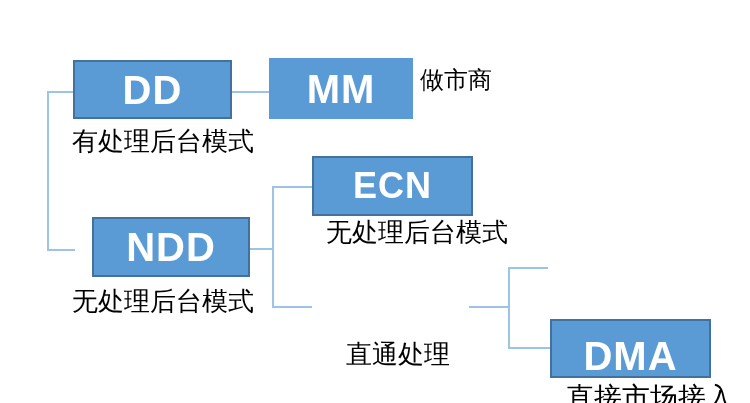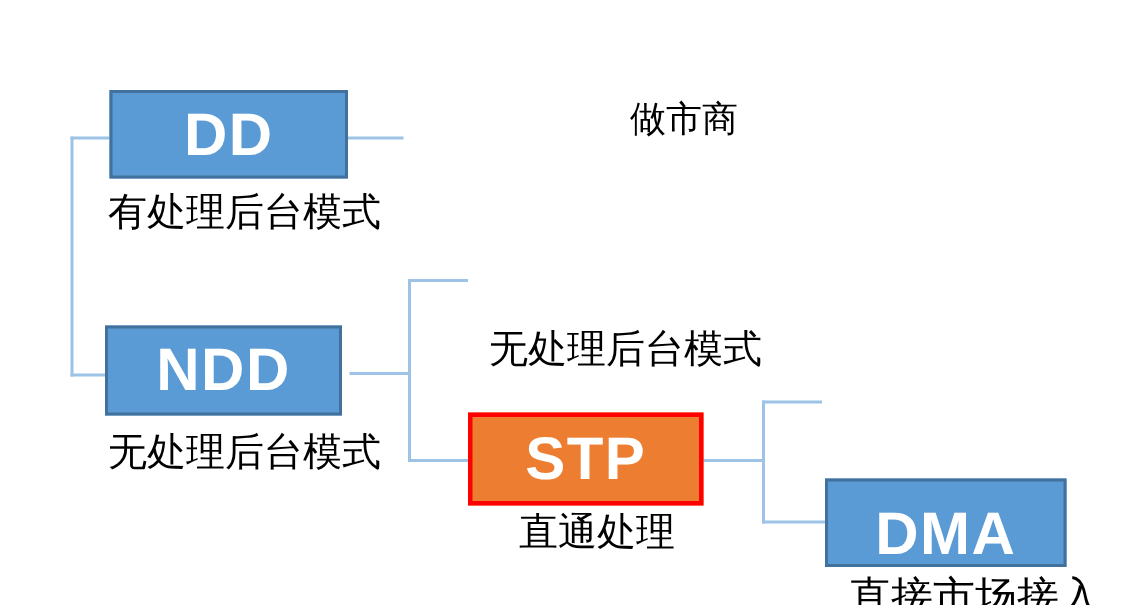--- a/index.html
+++ b/index.html
@@ -44,29 +44,32 @@
   <div class="h-line" style="left:272px;top:274px;width:40px;"></div>
   <div class="h-line" style="left:469px;top:274px;width:41px;"></div>
   <div class="v-line" style="left:508px;top:235px;height:82px;"></div>
   <div class="h-line" style="left:508px;top:235px;width:40px;"></div>
   <div class="h-line" style="left:508px;top:315px;width:43px;"></div>
 
   <div class="node bordered" style="left:73px;top:28px;width:159px;height:59px;">
     <span class="node-label big">DD</span>
   </div>
 
+  <div class="node plain" style="left:269px;top:26px;width:144px;height:61px;">
+    <span class="node-label big">MM</span>
+  </div>
 
-  <div class="node bordered" style="left:70px;top:185px;width:158px;height:60px;justify-content:center;">
+  <div class="node bordered" style="left:92px;top:185px;width:158px;height:60px;justify-content:center;">
     <span class="node-label big">NDD</span>
   </div>
 
+  <div class="node bordered" style="left:312px;top:124px;width:161px;height:60px;">
+    <span class="node-label mid">ECN</span>
+  </div>
 
-  <div class="node highlight" style="left:312px;top:243px;width:157px;height:62px;">
-    <span class="node-label big">STP</span>
-  </div>
 
 
   <div class="node bordered" style="left:550px;top:287px;width:161px;height:59px;align-items:flex-end;">
     <span class="node-label big">DMA</span>
   </div>
 
   <div class="caption" style="left:72px;top:95px;">有处理后台模式</div>
   <div class="caption" style="left:420px;top:35px;font-size:24px;">做市商</div>
   <div class="caption" style="left:72px;top:255px;text-align:right;">无处理后台模式</div>
   <div class="caption" style="left:326px;top:186px;">无处理后台模式</div>

